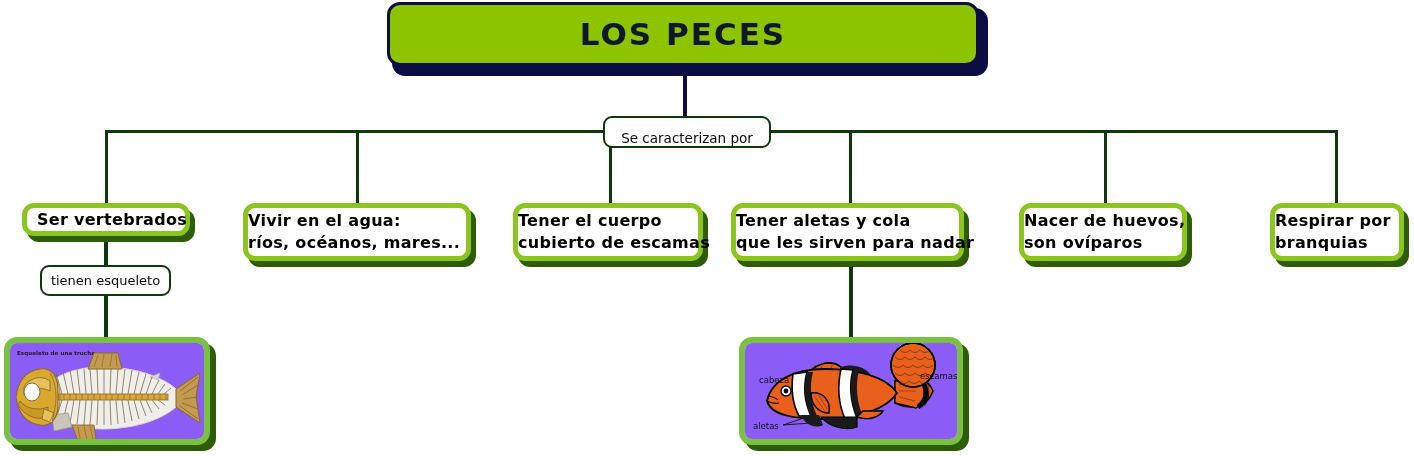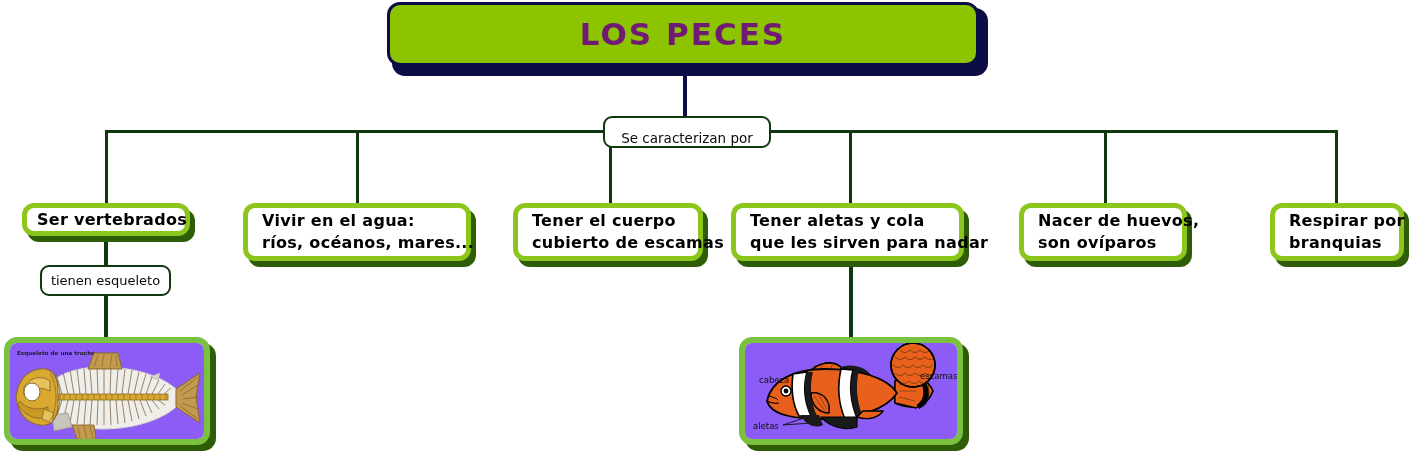--- a/index.html
+++ b/index.html
@@ -46,21 +46,21 @@
     height: 64px;
     background: #8cc400;
     border: 3px solid #0d0d46;
     border-radius: 13px;
     box-sizing: border-box;
     display: flex;
     align-items: center;
     justify-content: center;
   }
   .title-text {
-    color: #701a75;
+    color: #0f172a;
     font-family: "DejaVu Sans", sans-serif;
     font-weight: bold;
     font-size: 31px;
     letter-spacing: 2px;
   }
 
   
   .mid-node {
     position: absolute;
     left: 603px;
@@ -126,21 +126,20 @@
     top: 0;
     width: 100%;
     height: 100%;
     box-sizing: border-box;
     background: #ffffff;
     border: 5px solid #8cc51c;
     border-radius: 12px;
     display: flex;
     flex-direction: column;
     justify-content: center;
-    padding-left: 14px;
   }
   .leaf-box.centered {
     align-items: center;
     padding-left: 12px;
   }
   .leaf-line {
     font-family: "DejaVu Sans", sans-serif;
     font-weight: bold;
     font-size: 16px;
     color: #000000;

